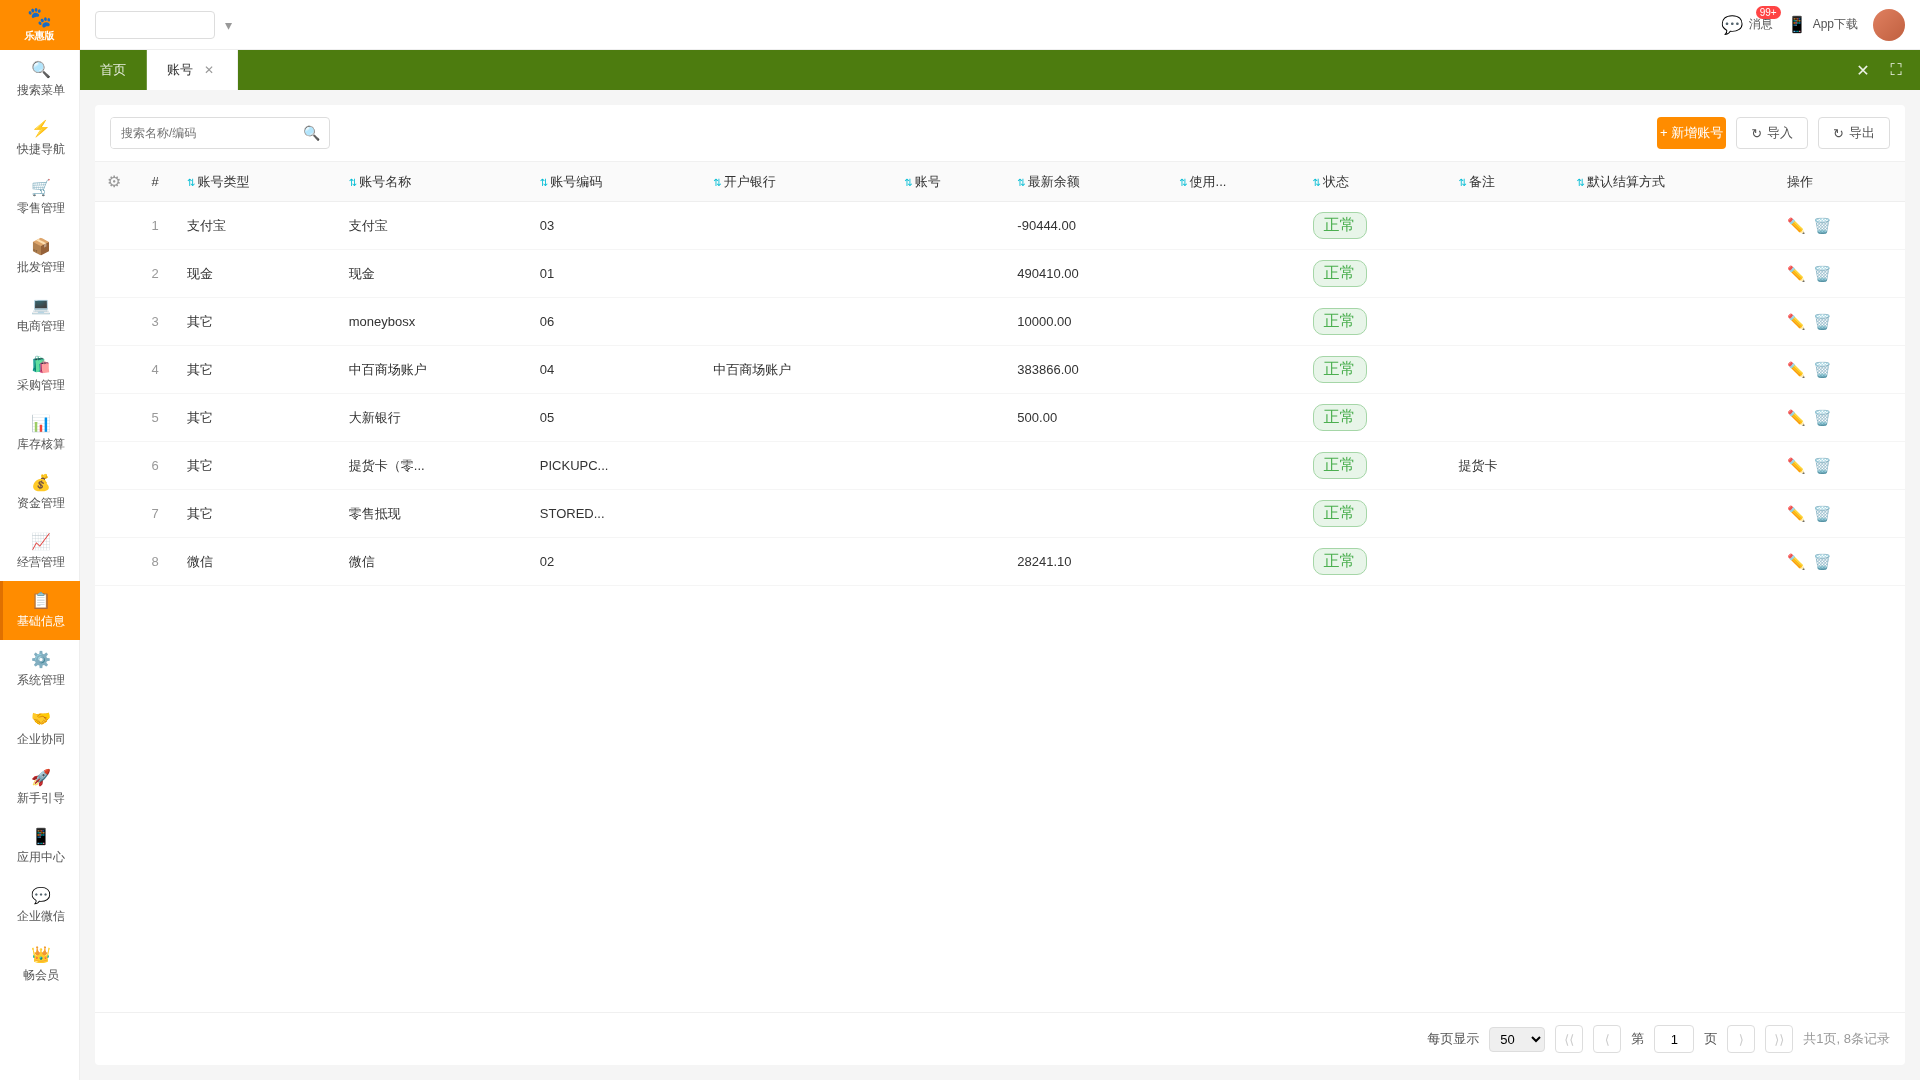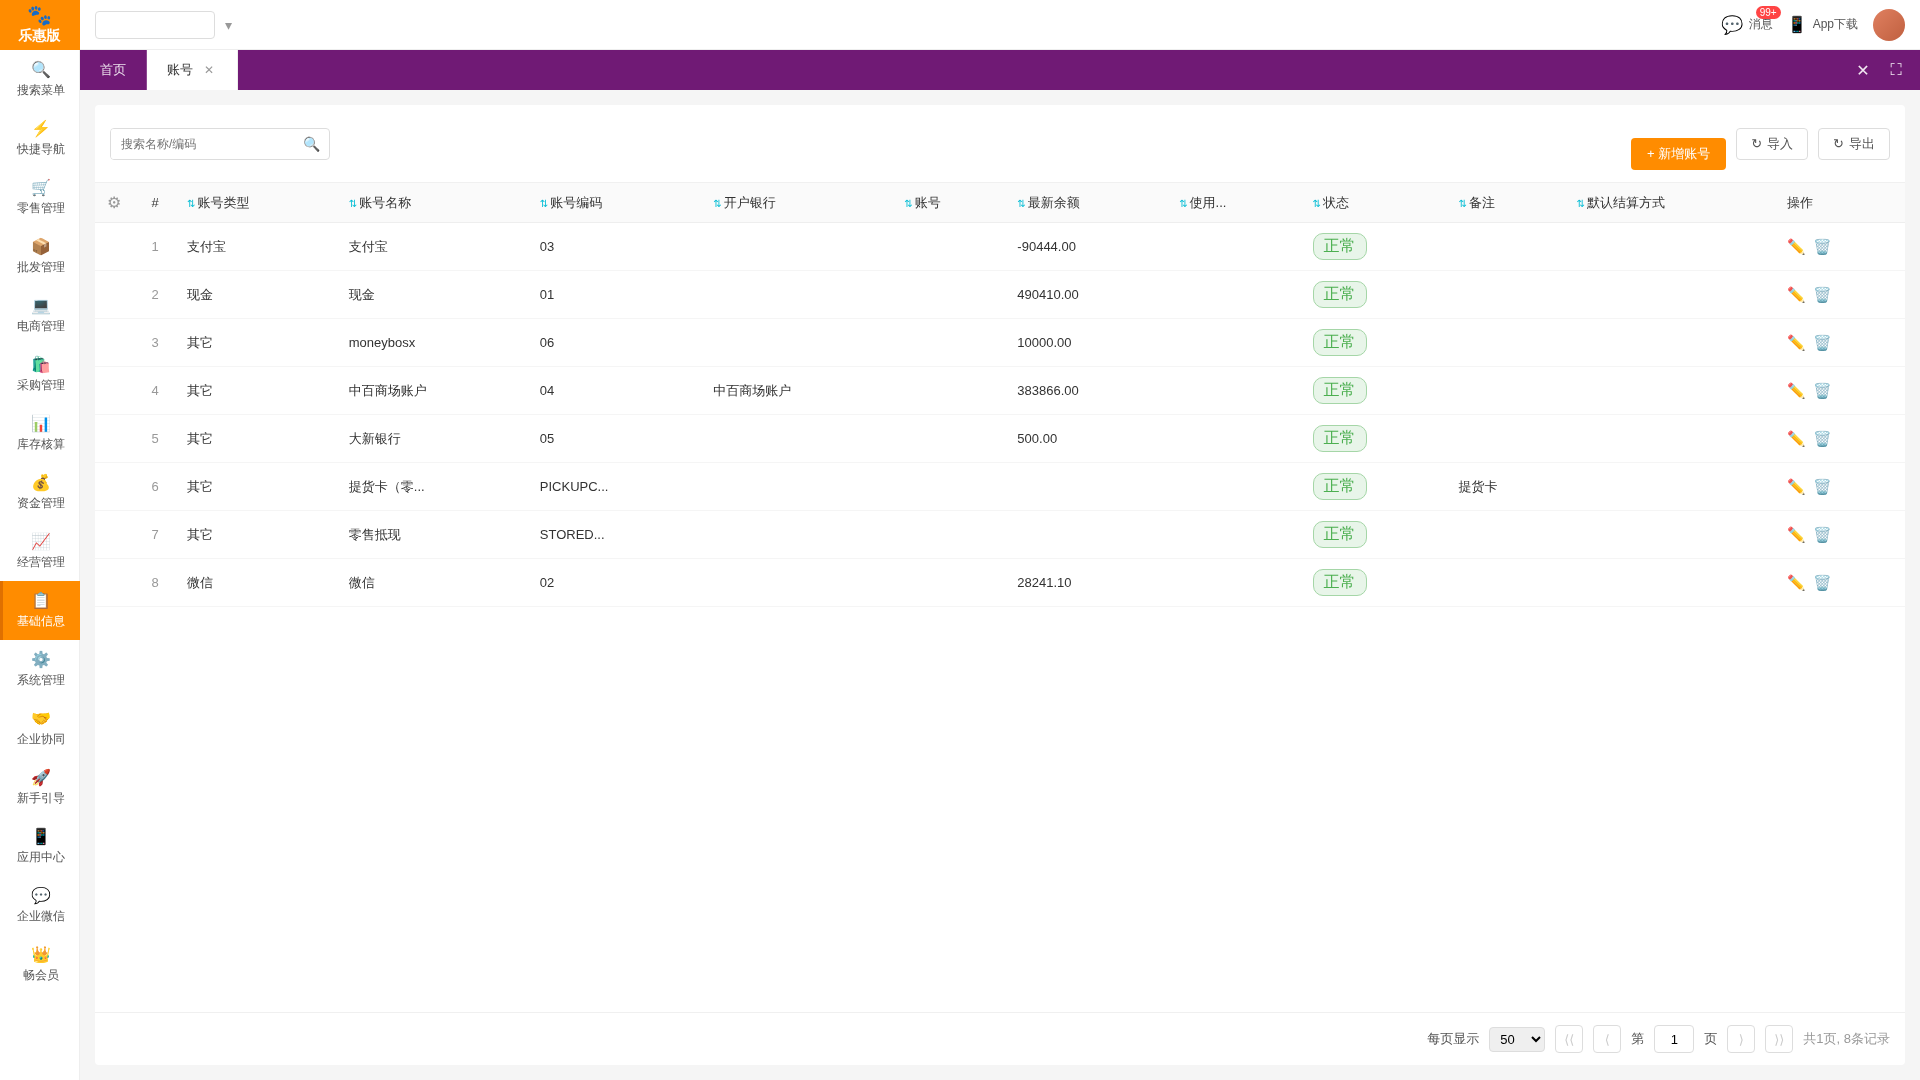--- a/index.html
+++ b/index.html
@@ -27,21 +27,21 @@
       font-size: 11px;
       font-weight: bold;
       flex-direction: column;
       cursor: pointer;
     }
     .sidebar-logo-icon {
       font-size: 20px;
       line-height: 1;
     }
     .sidebar-logo-text {
-      font-size: 14px;
+      font-size: 10px;
       margin-top: 2px;
     }
     .sidebar-item {
       width: 80px;
       padding: 10px 5px;
       text-align: center;
       cursor: pointer;
       color: #555;
       font-size: 12px;
       border-left: 3px solid transparent;
@@ -125,21 +125,21 @@
       width: 32px;
       height: 32px;
       border-radius: 50%;
       background: linear-gradient(135deg, #e08060, #c06040);
       cursor: pointer;
     }
 
     
     .tabbar {
       height: 40px;
-      background: #701a75;
+      background: #4d7c0f;
       display: flex;
       align-items: center;
       padding: 0 0;
     }
     .tab {
       height: 40px;
       padding: 0 20px;
       display: flex;
       align-items: center;
       cursor: pointer;
@@ -241,27 +241,26 @@
       margin-left: auto;
       display: flex;
       align-items: center;
       gap: 10px;
     }
     .btn-primary {
       background: #ff8c00;
       color: #fff;
       border: none;
       border-radius: 4px;
-      padding: 7px 16px;
+      padding: 7px 3px;
       cursor: pointer;
       font-size: 13px;
       display: flex;
       align-items: center;
       gap: 5px;
-      margin-top: 21px;
     }
     .btn-outline {
       background: #fff;
       color: #555;
       border: 1px solid #ddd;
       border-radius: 4px;
       padding: 6px 14px;
       cursor: pointer;
       font-size: 13px;
       display: flex;

